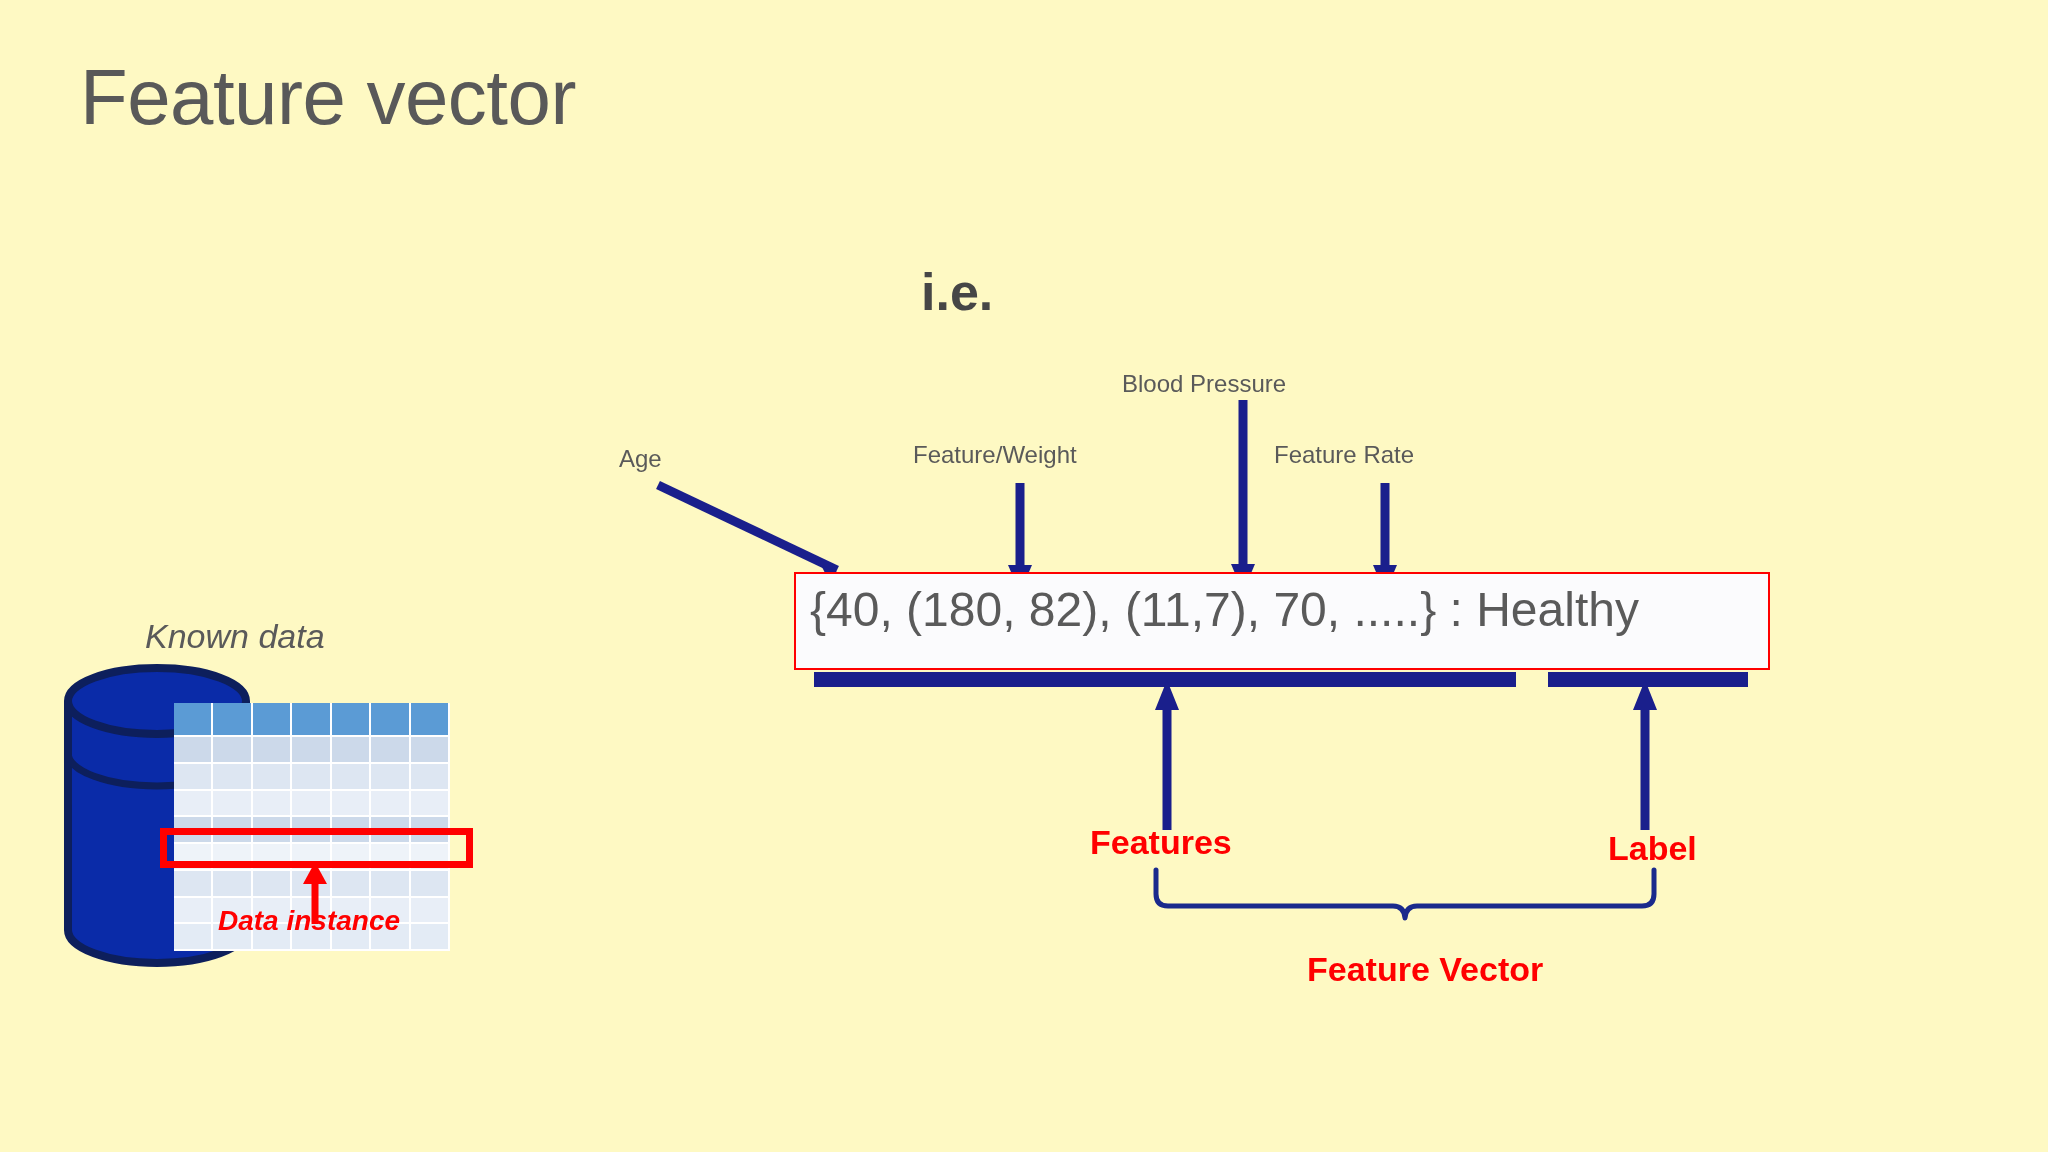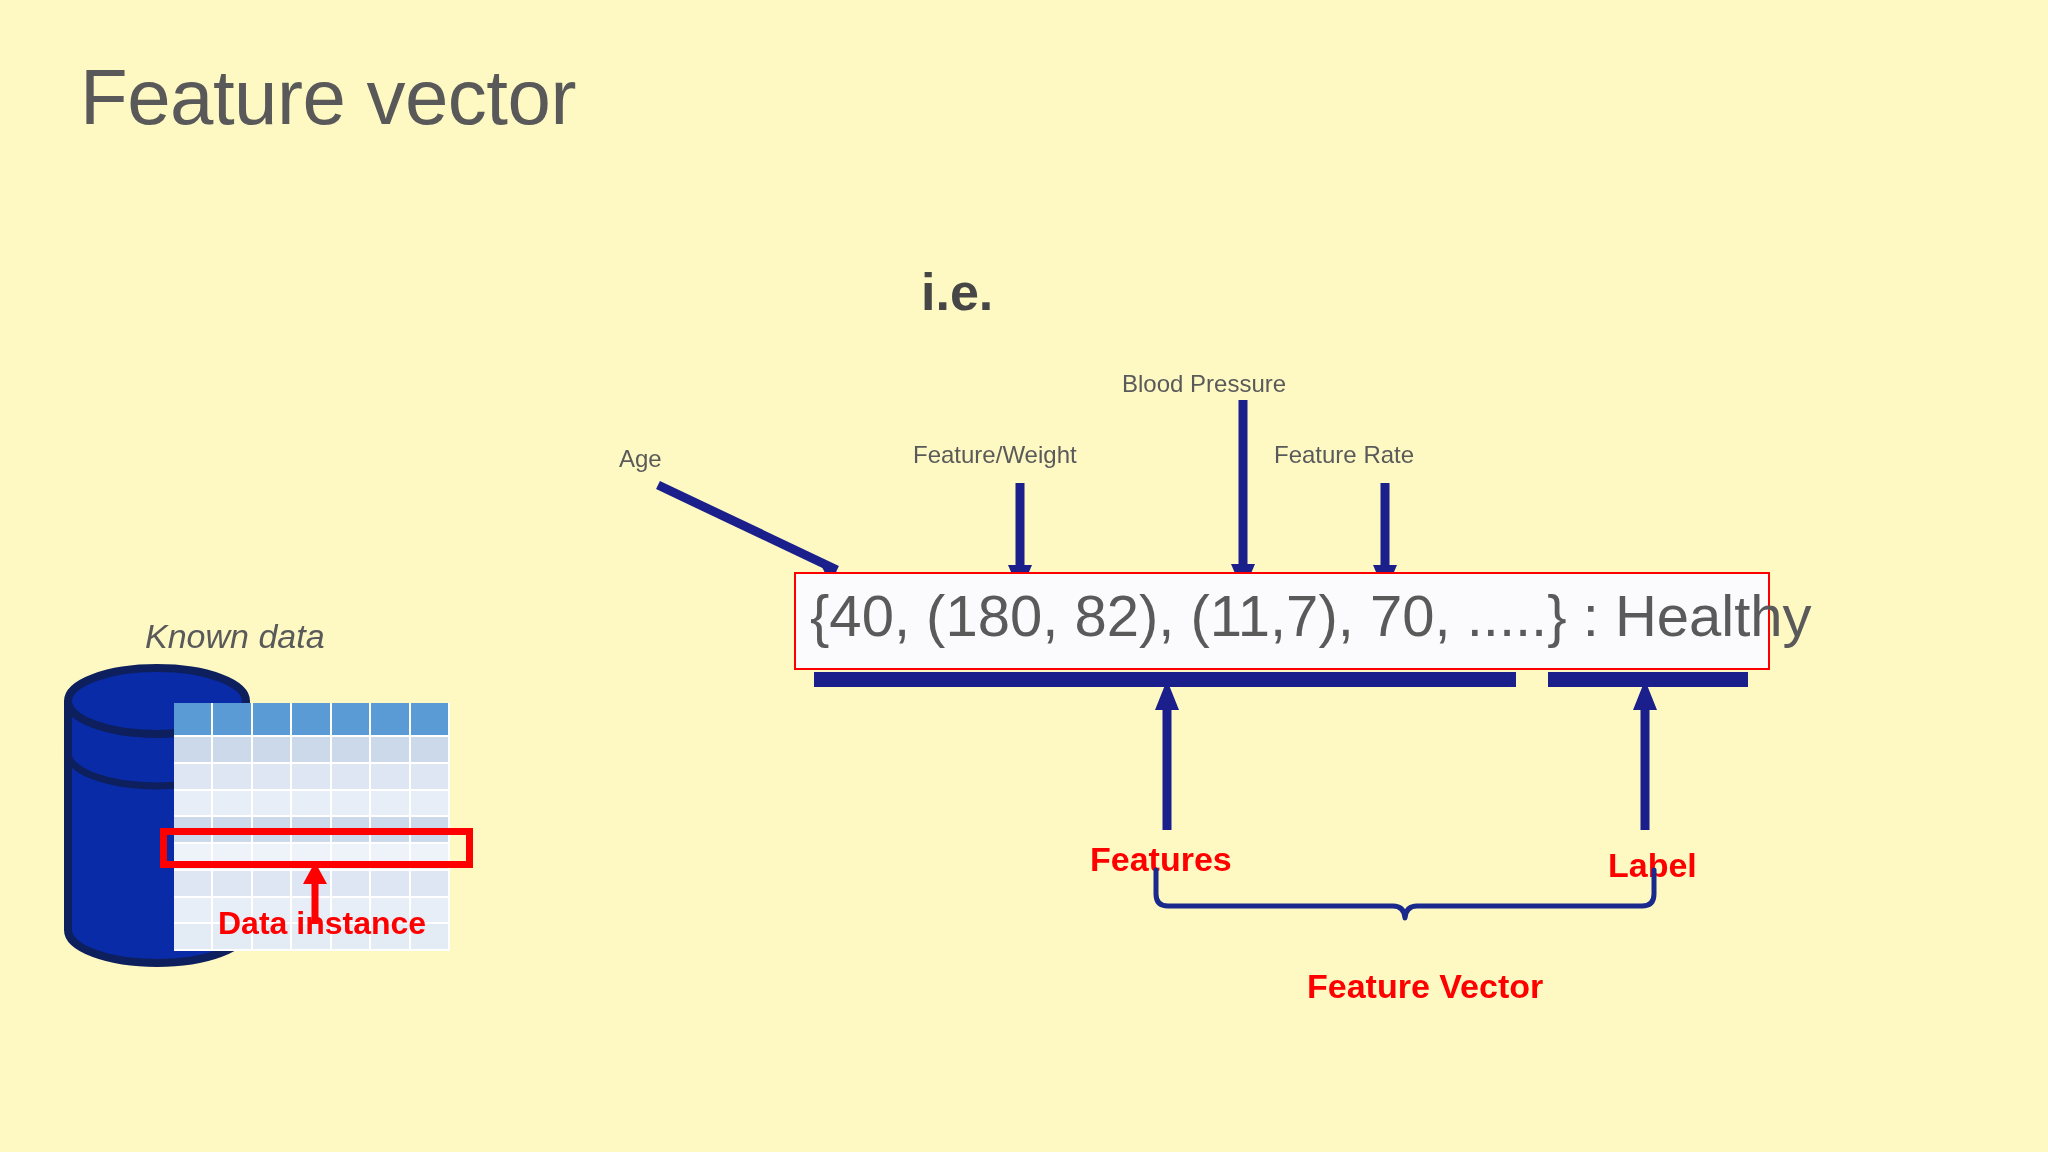--- a/index.html
+++ b/index.html
@@ -113,24 +113,25 @@
     position: absolute;
     left: 300px;
     top: 862px;
     width: 30px;
     height: 62px;
   }
   .data-instance-label {
     position: absolute;
     left: 218px;
     top: 905px;
-    font-size: 32px;
+    font-size: 28px;
     font-weight: bold;
     color: #ff0000;
     white-space: nowrap;
+    font-style: italic;
   }
 
   
   .flabel {
     position: absolute;
     font-size: 24px;
     font-weight: 400;
     color: #5a5a5a;
     white-space: nowrap;
   }
@@ -154,21 +155,21 @@
     width: 976px;
     height: 98px;
     border: 2px solid #ff0000;
     box-sizing: border-box;
     background: #fbfbfd;
   }
   .fv-text {
     position: absolute;
     left: 810px;
     top: 582px;
-    font-size: 58px;
+    font-size: 48px;
     font-weight: 400;
     color: #5a5a5a;
     white-space: nowrap;
     letter-spacing: 0px;
   }
 
   
   .bar {
     position: absolute;
     background: #1a1f8c;
@@ -182,21 +183,20 @@
   .arr-feat-up { left: 1152px; top: 680px; width: 30px; height: 150px; }
   .arr-lab-up  { left: 1630px; top: 680px; width: 30px; height: 150px; }
 
   
   .red-bold {
     position: absolute;
     font-size: 34px;
     font-weight: bold;
     color: #ff0000;
     white-space: nowrap;
-    margin-top: 17px;
   }
   .lbl-features { left: 1090px; top: 823px; }
   .lbl-label    { left: 1608px; top: 829px; }
   .lbl-fvector  { left: 1307px; top: 950px; }
 
   
   .brace {
     position: absolute;
     left: 1150px;
     top: 868px;

